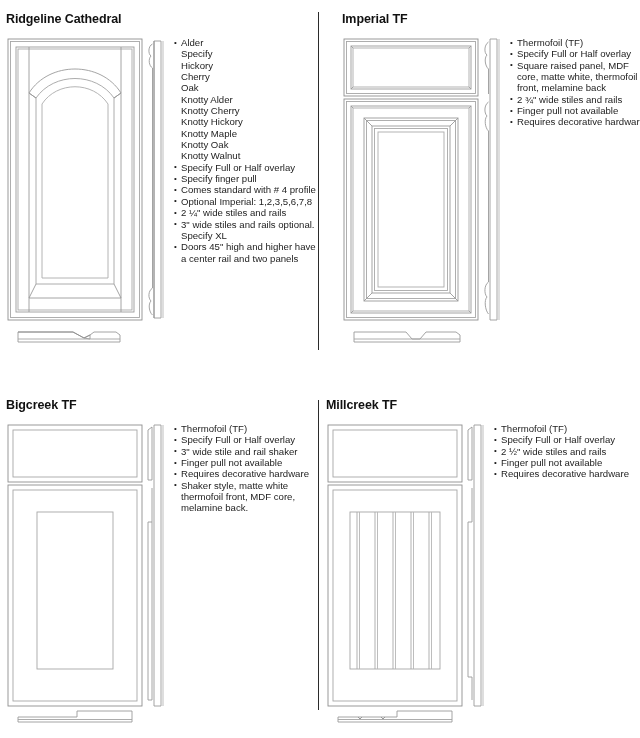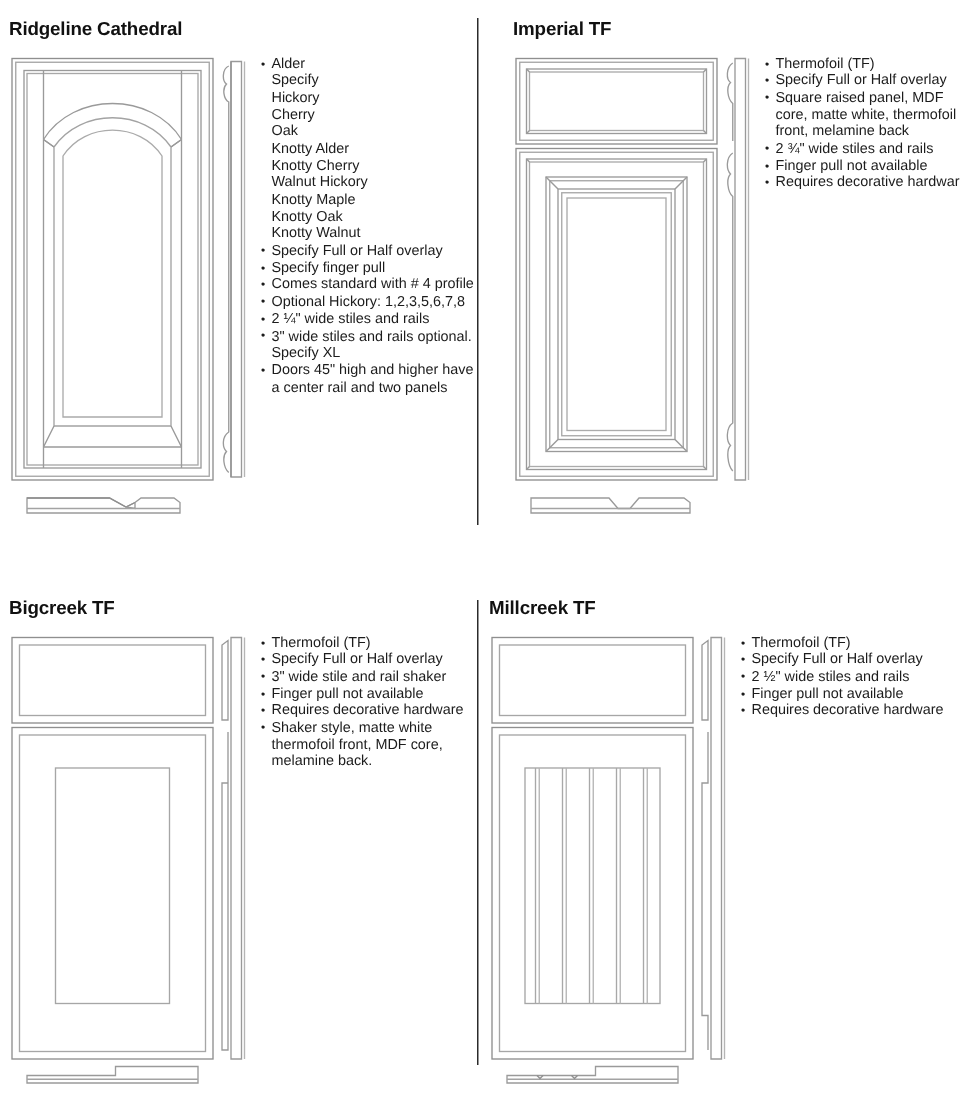--- a/index.html
+++ b/index.html
@@ -115,28 +115,28 @@
 
     <div class="specs" style="left:174px;top:25px;width:146px;">
       <ul>
           <li class="bulleted">Alder</li>
           <li class="cont">Specify</li>
           <li class="cont">Hickory</li>
           <li class="cont">Cherry</li>
           <li class="cont">Oak</li>
           <li class="cont">Knotty Alder</li>
           <li class="cont">Knotty Cherry</li>
-          <li class="cont">Walnut Hickory</li>
+          <li class="cont">Knotty Hickory</li>
           <li class="cont">Knotty Maple</li>
           <li class="cont">Knotty Oak</li>
           <li class="cont">Knotty Walnut</li>
           <li class="bulleted">Specify Full or Half overlay</li>
           <li class="bulleted">Specify finger pull</li>
           <li class="bulleted">Comes standard with # 4 profile</li>
-          <li class="bulleted">Optional Hickory: 1,2,3,5,6,7,8</li>
+          <li class="bulleted">Optional Imperial: 1,2,3,5,6,7,8</li>
           <li class="bulleted">2 ¼" wide stiles and rails</li>
           <li class="bulleted">3" wide stiles and rails optional.
 Specify XL</li>
           <li class="bulleted">Doors 45" high and higher have
 a center rail and two panels</li>
         </ul>
     </div>
   </div>
 
   <div class="panel p2">

